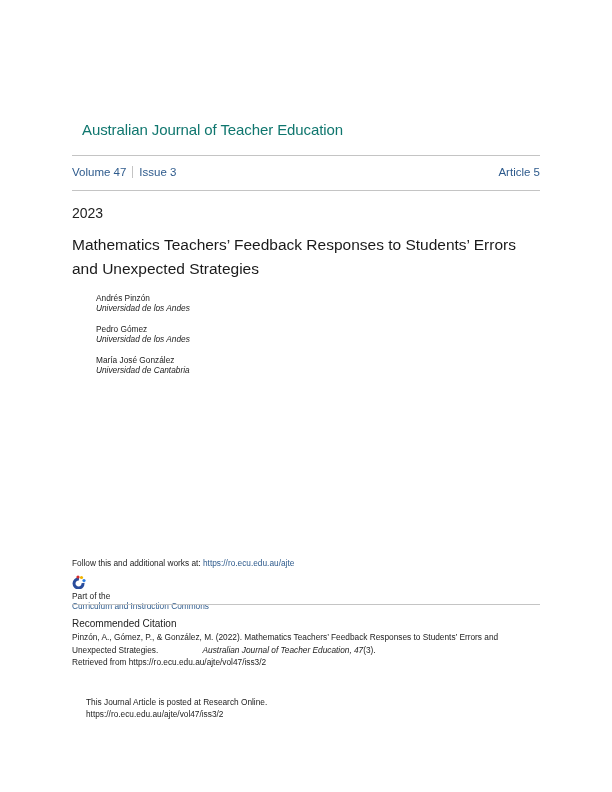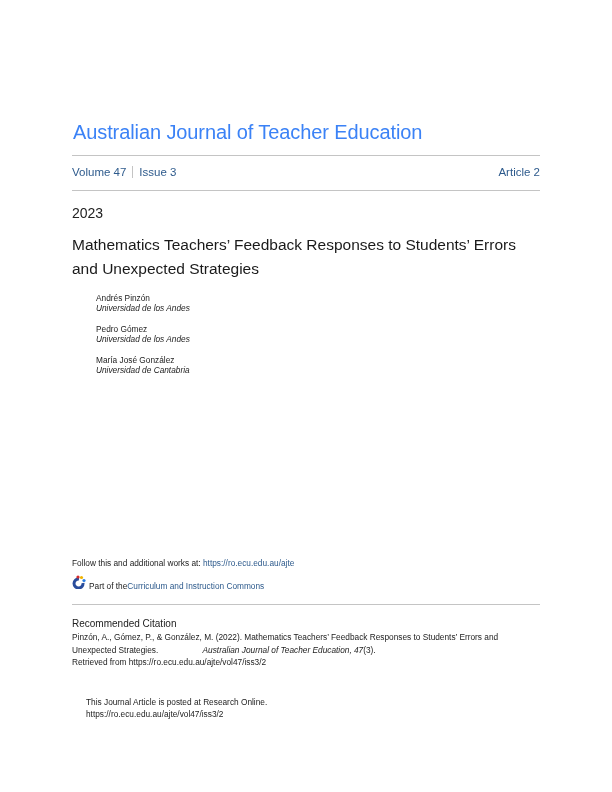--- a/index.html
+++ b/index.html
@@ -11,24 +11,24 @@
     width: 612px;
     height: 792px;
     position: relative;
     overflow: hidden;
     font-family: "Liberation Sans", "DejaVu Sans", sans-serif;
     color: #222222;
   }
   .abs { position: absolute; }
 
   .journal-title {
-    left: 73px;
+    left: 82px;
     top: 121px;
-    font-size: 20px;
-    color: #3b82f6;
+    font-size: 15px;
+    color: #0f766e;
     letter-spacing: -0.1px;
     white-space: nowrap;
   }
   .rule {
     left: 72px;
     width: 468px;
     height: 1px;
     background: #c4c4c4;
   }
   .vol-row {
@@ -83,22 +83,23 @@
     white-space: nowrap;
   }
   .link { color: #2d5a8c; }
 
   .partof {
     left: 72px;
     top: 575px;
     font-size: 8.3px;
     color: #222222;
     display: flex;
-    align-items: flex-end;
+    align-items: flex-start;
     white-space: nowrap;
+    flex-direction: column;
   }
   .partof svg { margin-right: 2px; }
 
   .rec-heading {
     left: 72px;
     top: 618px;
     font-size: 10px;
     color: #222222;
   }
   .citation {
@@ -124,21 +125,21 @@
 <body>
 
 <div class="abs journal-title">Australian Journal of Teacher Education</div>
 
 <div class="abs rule" style="top:155px;"></div>
 
 <div class="abs vol-row">
   <span>Volume 47</span>
   <span class="sep"></span>
   <span>Issue 3</span>
-  <span class="article">Article 2</span>
+  <span class="article">Article 5</span>
 </div>
 
 <div class="abs rule" style="top:190px;"></div>
 
 <div class="abs year">2023</div>
 
 <div class="abs article-title">Mathematics Teachers’ Feedback Responses to Students’ Errors and Unexpected Strategies</div>
 
 <div class="abs authors">
   <div class="author">

